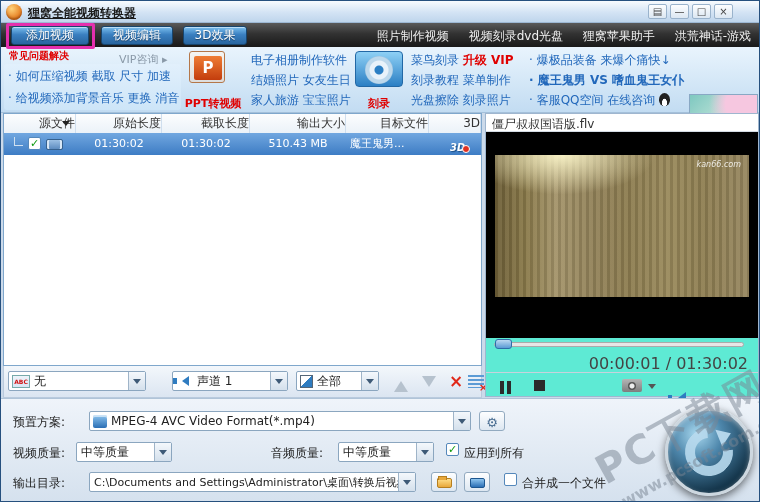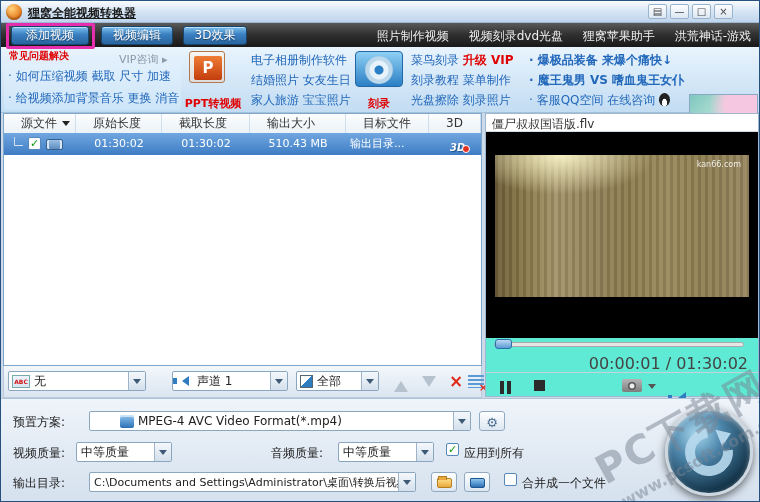--- a/index.html
+++ b/index.html
@@ -30,21 +30,21 @@
   .ppt-icon { width:36px; height:32px; background:linear-gradient(#f5f5f2,#ddd); border:1px solid #b4774a; border-radius:3px; }
   .ppt-inner { left:4px; top:4px; width:28px; height:24px; background:linear-gradient(#ef7d35,#c33d0d); border-radius:2px; color:#fff; font-weight:bold; font-size:15px; text-align:center; line-height:24px; }
   .dvd-icon { width:48px; height:36px; background:linear-gradient(#8ed0f5,#2b7fc4); border:1px solid #2268a5; border-radius:4px; }
   .dvd-disc { left:9px; top:4px; width:28px; height:28px; border-radius:50%; background:radial-gradient(circle, #2b7fc4 0 4px, #e8f2fa 5px 9px, #bcd8ec 10px 13px, #9fc4e0 14px); }
   .qq-icon { display:inline-block; width:11px; height:13px; background:radial-gradient(ellipse at 50% 75%, #fff 0 30%, #222 31%); border-radius:50% 50% 45% 45%; vertical-align:-2px; margin-left:4px; }
   .game-ad { left:688px; top:47px; width:69px; height:64px; border:1px solid #89a8c4; background:radial-gradient(circle at 80% 15%, #f6c7e0 0 24%, rgba(246,199,224,0) 46%), linear-gradient(135deg,#7ec8c0,#bfe3d8 45%,#e8c0d4); overflow:hidden; }
   .game-logo { left:0; top:36px; width:67px; text-align:center; font-size:13px; font-weight:bold; font-style:italic; color:#e23513; text-shadow:0 0 2px #ffd76e, 1px 1px 0 #7c1a05; }
 
   
   #filetable { left:2px; top:112px; width:479px; height:253px; background:#fff; border:1px solid #7fa7cc; }
-  .th { top:0; height:28px; background:linear-gradient(#fcfdfe,#e4edf6); border-right:1px solid #cfdeee; border-bottom:1px solid #c3d4e6; font-size:12px; color:#333; line-height:18px; padding-left:17px; }
+  .th { top:0; height:28px; background:linear-gradient(#fcfdfe,#e4edf6); border-right:1px solid #cfdeee; border-bottom:1px solid #c3d4e6; font-size:12px; color:#333; line-height:18px; padding-left:17px;text-align:right; }
   .sort-tri { left:58px; top:7px; width:0; height:0; border:4px solid transparent; border-top:5px solid #222; }
   #selrow { left:0; top:19px; width:477px; height:22px; background:linear-gradient(#71a7e0,#3d7cc4); }
   .rc { color:#fff; font-size:11px; line-height:22px; text-align:center; }
   .tree-l { left:10px; top:4px; width:9px; height:9px; border-left:1px solid #cfe0f0; border-bottom:1px solid #cfe0f0; }
   .cb { width:13px; height:13px; background:#fff; border:1px solid #5588bb; border-radius:2px; text-align:center; line-height:12px; font-size:11px; color:#0f9a0f; font-weight:bold; }
   .film-icon { left:42px; top:6px; width:17px; height:11px; background:linear-gradient(#9cc0e4,#5d8cc0); border:1px solid #36618e; border-radius:2px; box-shadow:inset 2px 0 0 #d7e7f6, inset -2px 0 0 #d7e7f6; }
   .badge3d { font-size:10px; font-weight:900; font-style:italic; color:#fff; text-shadow:1px 1px 1px #1c4e85; }
   .badge3d-dot { left:12px; top:9px; width:8px; height:8px; border-radius:50%; background:#e03020; border:1px solid #fff; }
 
   
@@ -65,21 +65,21 @@
 
   
   #preview { left:484px; top:112px; width:274px; height:284px; background:#5eead4; border:1px solid #9fb6cf; }
   .pv-title { left:0; top:0; width:272px; height:18px; background:#fff; border-bottom:1px solid #d4dce4; font-size:12px; color:#333; padding:2px 0 0 6px; }
   .pv-video { left:0; top:18px; width:272px; height:206px; background:#000; }
   .pv-frame { left:9px; top:23px; width:254px; height:142px;
     background:
       radial-gradient(ellipse 130px 55px at 26% 0%, rgba(250,244,200,.95), rgba(250,244,200,0) 72%),
       repeating-linear-gradient(90deg, rgba(0,0,0,.10) 0 3px, rgba(255,255,255,.05) 3px 7px),
       linear-gradient(90deg,#6e5f38 0%,#8a7a4a 12%,#a4946a 24%,#93835a 38%,#8d7d50 52%,#9a8a5c 68%,#8f7f52 82%,#978760 100%); }
-  .pv-wm { right:8px; top:5px; font-size:8px; color:rgba(255,255,255,.85); }
+  .pv-wm { right:8px; top:5px; font-size:8px; color:rgba(255,255,255,.85);font-style:italic; }
   .seek-groove { left:8px; top:228px; width:250px; height:5px; background:#e6e6e6; border:1px solid #aaa; border-radius:3px; }
   .seek-handle { left:9px; top:225px; width:17px; height:10px; background:linear-gradient(#bcd9f2,#5b9bd5); border:1px solid #2f6da8; border-radius:3px; }
   .pv-time { right:10px; top:240px; font-size:16px; color:#444; }
   .pv-controls { left:0; top:258px; width:272px; height:24px; border-top:1px solid #c8d2dc; }
   .bar { width:4px; height:13px; background:#2b2b2b; display:inline-block; }
   .stop-sq { width:11px; height:11px; background:#2b2b2b; }
   .cam { width:20px; height:13px; background:linear-gradient(#b5b5b5,#7e7e7e); border-radius:2px; position:relative; }
   .cam::after { content:""; position:absolute; left:6px; top:2.5px; width:8px; height:8px; border-radius:50%; background:radial-gradient(circle,#eee 0 2px,#555 3px); }
   .cam-tri { width:0; height:0; border:4px solid transparent; border-top:5px solid #555; }
   .vol-spk { width:0; height:0; border:6px solid transparent; border-right:8px solid #2f7cc0; position:relative; }
@@ -155,21 +155,21 @@
 
     <div class="abs dvd-icon" style="left:354px; top:4px;">
       <div class="abs dvd-disc"></div>
     </div>
     <div class="abs red" style="left:354px; top:49px; width:48px; font-size:11px; text-align:center;">刻录DVD</div>
 
     <div class="abs bl" style="left:410px; top:5px;"><span>菜鸟刻录</span> <span class="red">升级 VIP</span></div>
     <div class="abs bl" style="left:410px; top:25px;">刻录教程 菜单制作</div>
     <div class="abs bl" style="left:410px; top:45px;">光盘擦除 刻录照片</div>
 
-    <div class="abs bl" style="left:528px; top:5px;font-weight:bold;">· 爆极品装备 来爆个痛快↓</div>
+    <div class="abs bl" style="left:528px; top:5px;">· 爆极品装备 来爆个痛快↓</div>
     <div class="abs bl" style="left:528px; top:25px; font-weight:bold;">· 魔王鬼男 VS 嗜血鬼王女仆</div>
     <div class="abs bl" style="left:528px; top:45px;"><span>· 客服QQ空间 在线咨询</span><span class="qq-icon"></span></div>
 
     <div class="abs game-ad">
       <div class="abs game-logo">神魔遮天</div>
     </div>
   </div>
 
   <div id="filetable" class="abs">
     <div class="abs th" style="left:0; width:72px;">源文件</div>
@@ -180,21 +180,21 @@
     <div class="abs th" style="left:342px; width:83px;">目标文件</div>
     <div class="abs th" style="left:425px; width:52px;">3D</div>
 
     <div id="selrow" class="abs">
       <div class="abs tree-l"></div>
       <div class="abs cb" style="left:24px; top:4px;">✓</div>
       <div class="abs film-icon"></div>
       <div class="abs rc" style="left:72px; width:86px;">01:30:02</div>
       <div class="abs rc" style="left:158px; width:88px;">01:30:02</div>
       <div class="abs rc" style="left:246px; width:96px;">510.43 MB</div>
-      <div class="abs rc" style="left:342px; width:83px; text-align:left; padding-left:4px;">输出目录...</div>
+      <div class="abs rc" style="left:342px; width:83px; text-align:left; padding-left:4px;">魔王鬼男...</div>
       <div class="abs" style="left:446px; top:3px;">
         <span class="badge3d">3D</span>
         <span class="abs badge3d-dot"></span>
       </div>
     </div>
   </div>
 
   <div id="fxbar" class="abs">
     <div class="abs combo" style="left:4px; top:5px; width:138px;">
       <span class="abc-icon">ABC</span>
@@ -240,21 +240,21 @@
       <div class="abs cam-tri" style="left:162px; top:11px;"></div>
       <div class="abs vol-spk" style="left:186px; top:6px;"></div>
       <div class="abs vol-groove" style="left:198px; top:10px;">
         <span class="vol-handle"></span>
       </div>
     </div>
   </div>
 
   <div id="bottom" class="abs">
     <div class="abs lbl" style="left:12px; top:15px;">预置方案:</div>
-    <div class="abs combo" style="left:88px; top:12px; width:382px;padding-left:27px;">
+    <div class="abs combo" style="left:88px; top:12px; width:382px;">
       <span class="mini-icon-film"></span>
       <span class="val">MPEG-4 AVC Video Format(*.mp4)</span>
       <span class="arrowbtn">
           <span class="tri-d"></span>
         </span>
     </div>
     <div class="abs toolbtn" style="left:478px; top:12px; width:26px;"><span class="gear">⚙</span></div>
 
     <div class="abs lbl" style="left:12px; top:46px;">视频质量:</div>
     <div class="abs combo" style="left:75px; top:43px; width:96px;">

